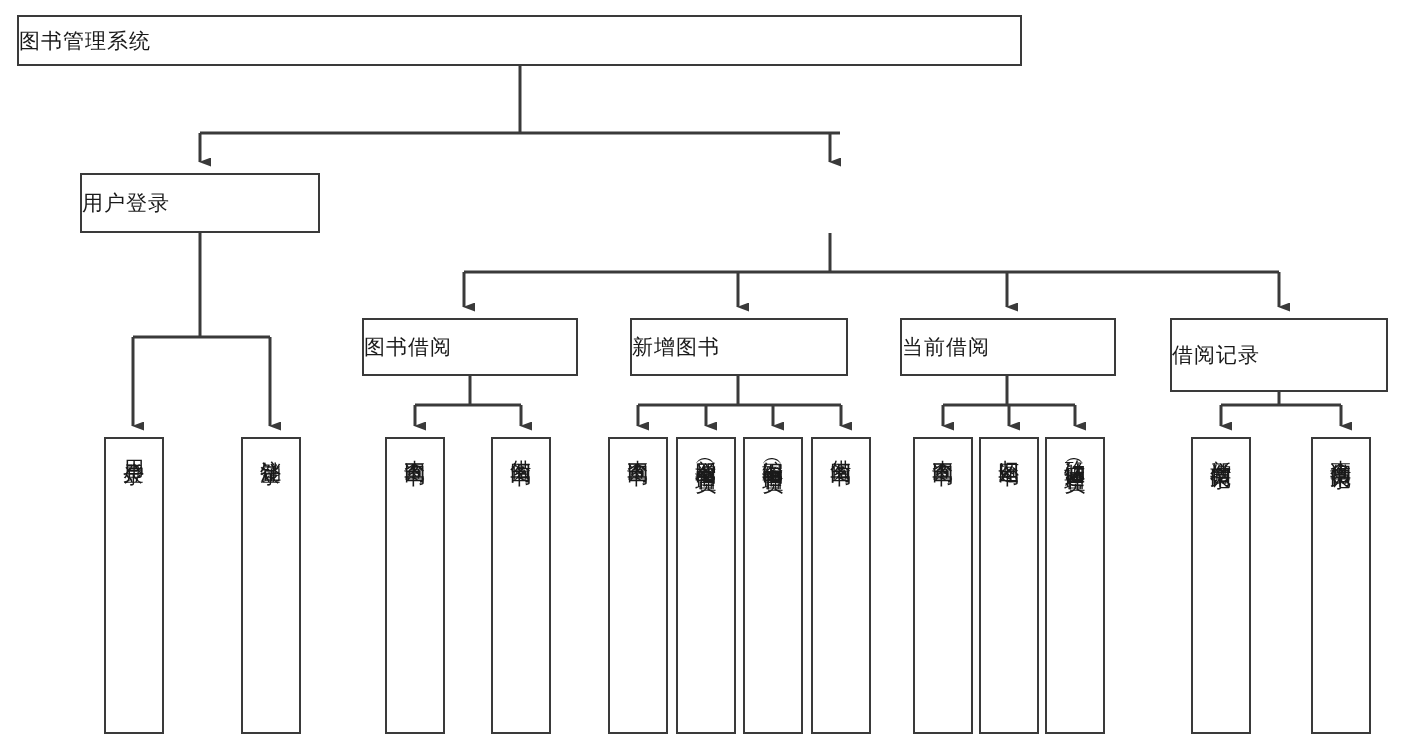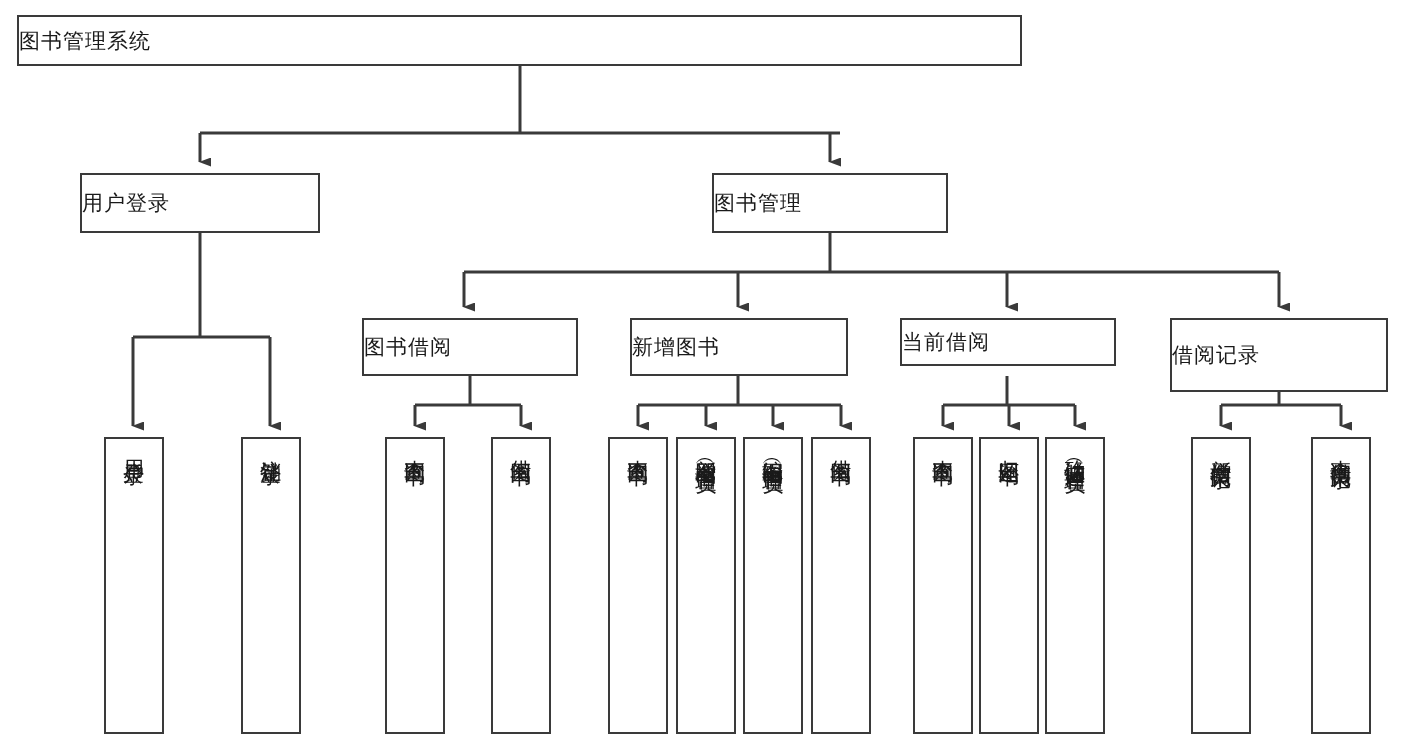--- a/index.html
+++ b/index.html
@@ -113,31 +113,28 @@
     </g>
   </svg>
 
   <div class="node horiz" style="left:17px; top:15px; width:1005px; height:51px;">
     <span>图书管理系统</span>
   </div>
 
   <div class="node horiz" style="left:80px; top:173px; width:240px; height:60px;">
     <span>用户登录</span>
   </div>
-  <div class="node horiz" style="left:712px; top:173px; width:236px; height:60px;">
-    <span>图书管理</span>
-  </div>
 
   <div class="node horiz" style="left:362px; top:318px; width:216px; height:58px;">
     <span>图书借阅</span>
   </div>
   <div class="node horiz" style="left:630px; top:318px; width:218px; height:58px;">
     <span>新增图书</span>
   </div>
-  <div class="node horiz" style="left:900px; top:318px; width:216px; height:48px;">
+  <div class="node horiz" style="left:900px; top:318px; width:216px; height:58px;">
     <span>当前借阅</span>
   </div>
   <div class="node horiz" style="left:1170px; top:318px; width:218px; height:74px;">
     <span>借阅记录</span>
   </div>
 
   <div class="node vert" style="left:104px; top:437px; width:60px; height:297px;">
     <span>用户登录</span>
   </div>
   <div class="node vert" style="left:241px; top:437px; width:60px; height:297px;">

